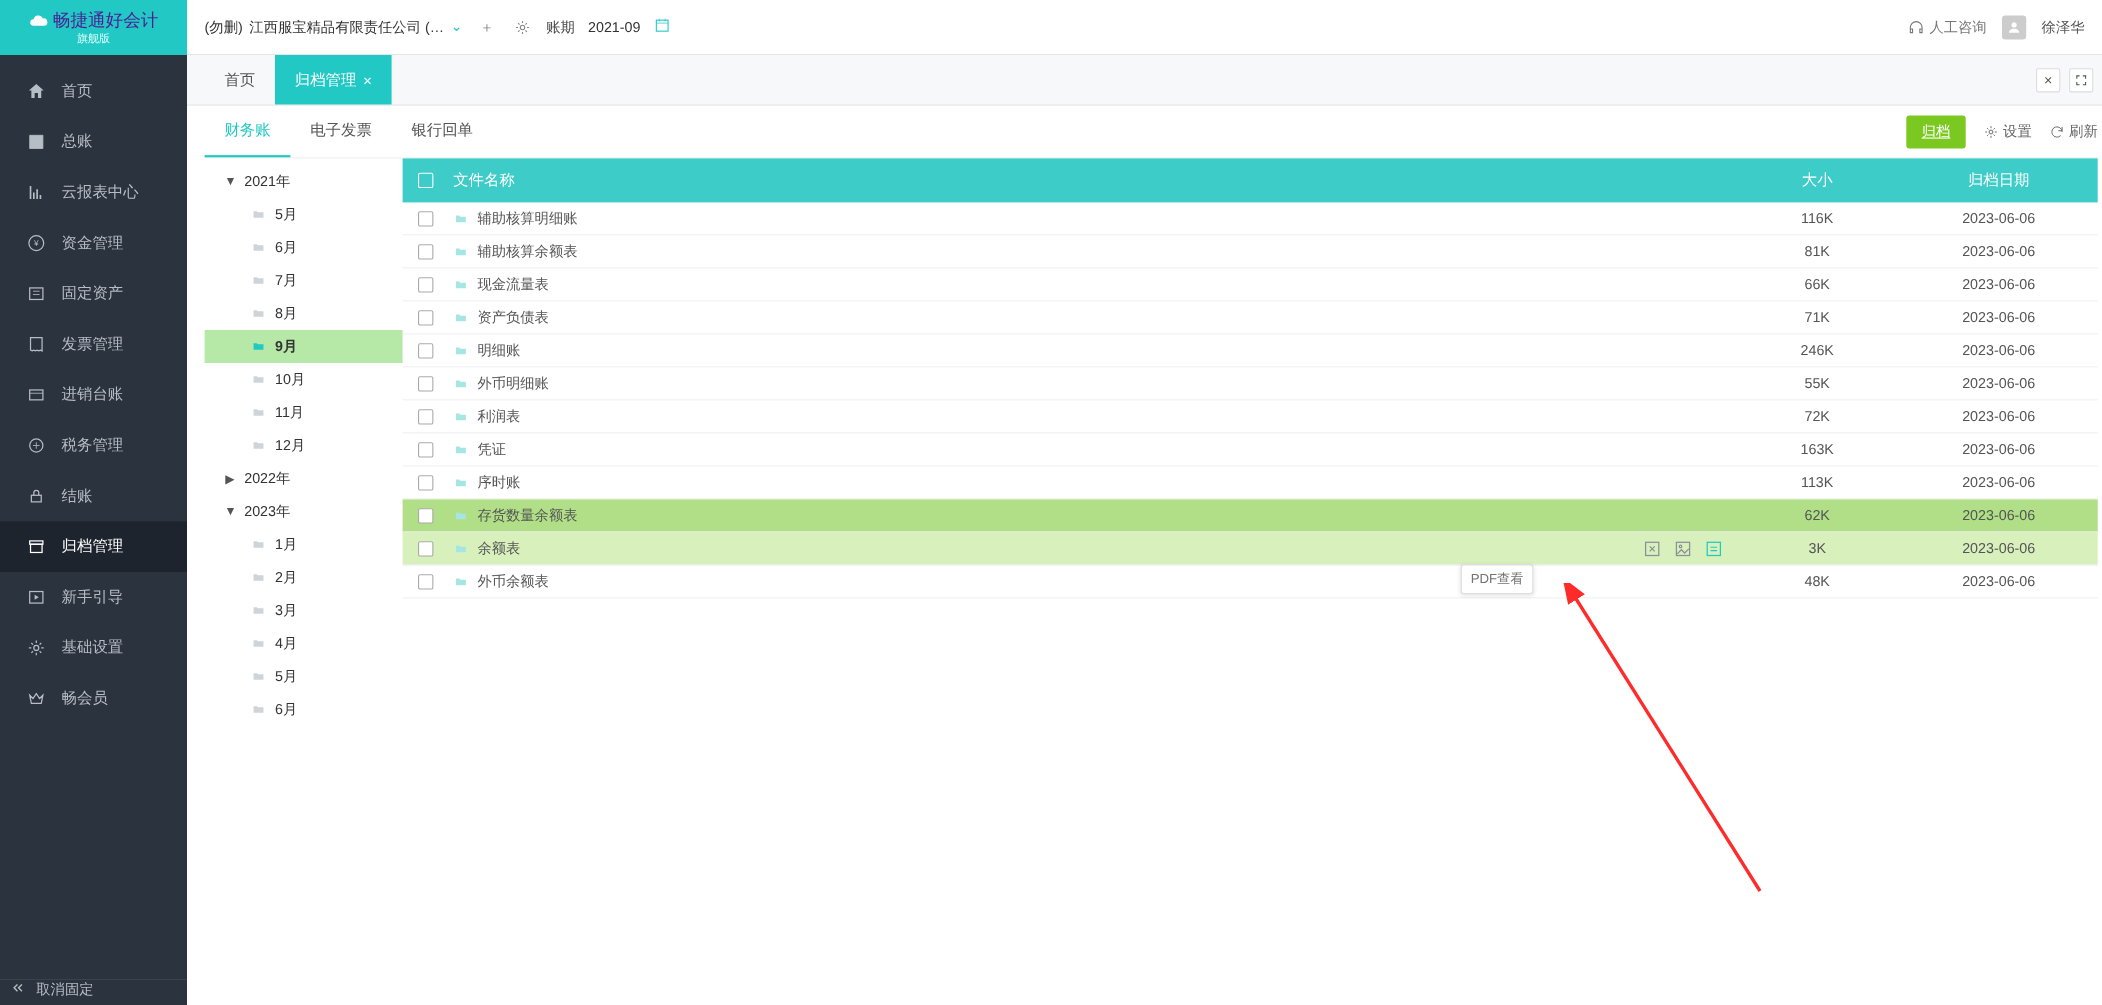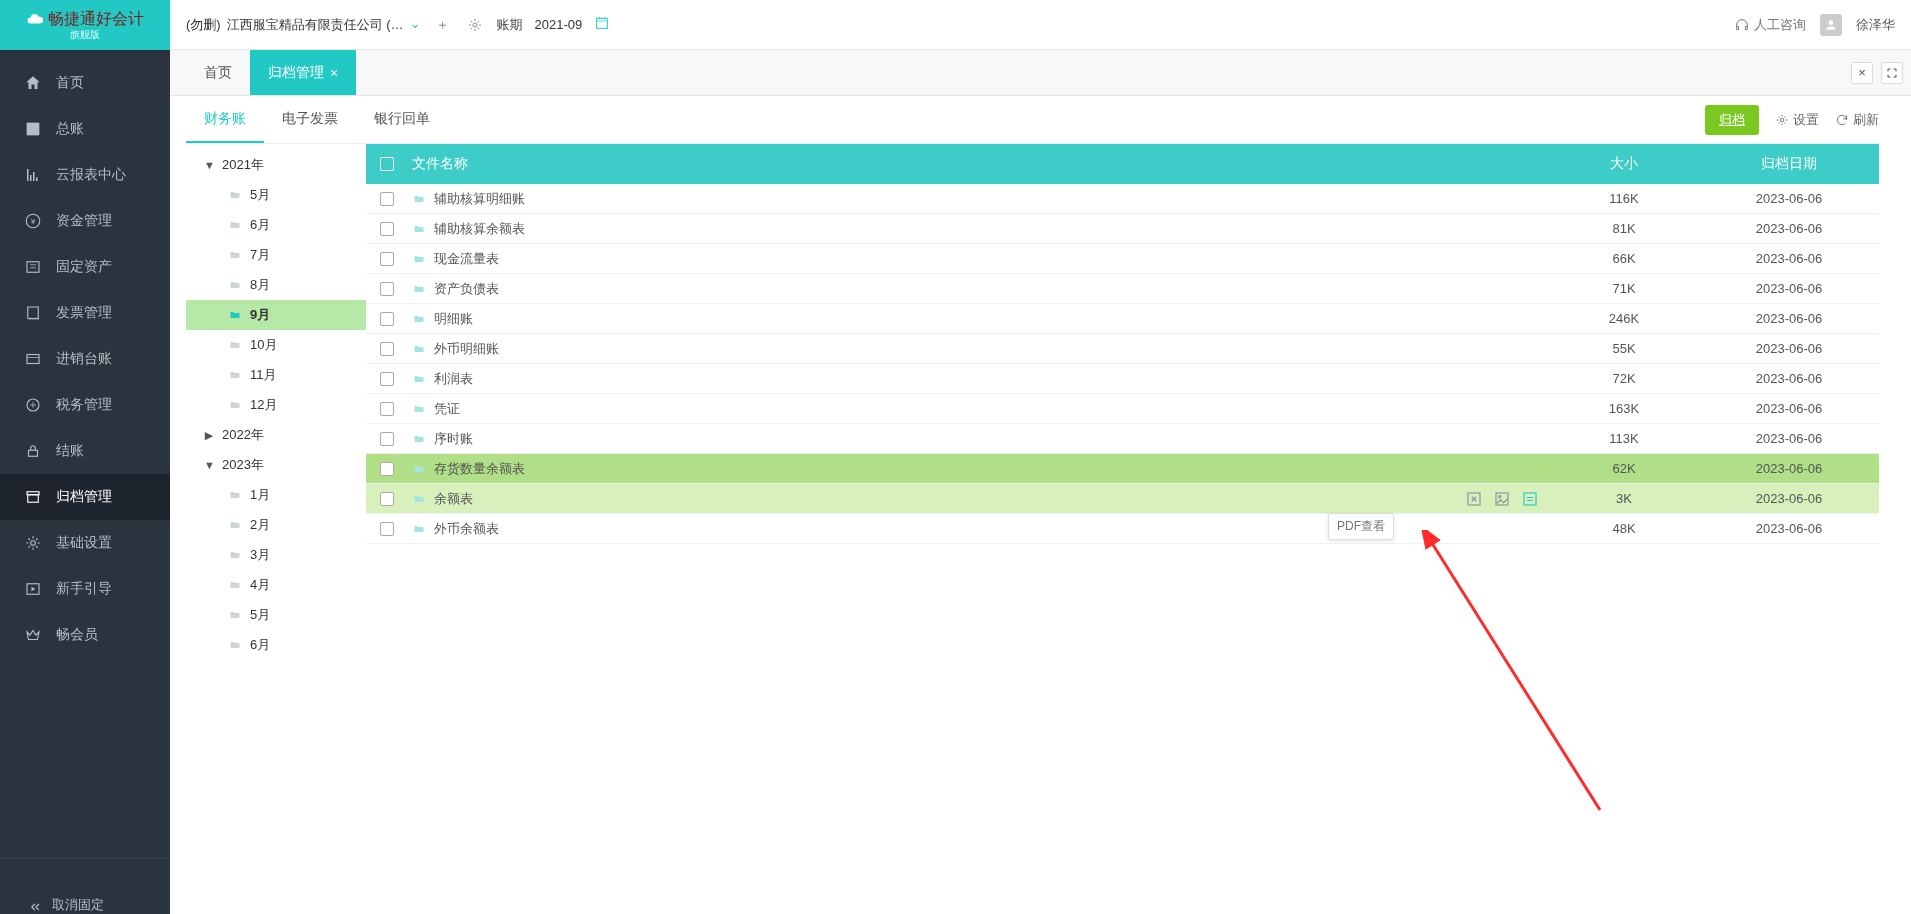--- a/index.html
+++ b/index.html
@@ -4,28 +4,28 @@
 <style>
 * { margin: 0; padding: 0; box-sizing: border-box; }
 body { font-family: "Microsoft YaHei", Arial, sans-serif; font-size: 13px; color: #333; background: #f5f5f5; overflow: hidden; }
 .app { display: flex; width: 1911px; height: 914px; position: relative; }
 
 
 .sidebar { width: 170px; background: #2b333f; color: #b7bdc5; display: flex; flex-direction: column; }
 .logo-area { height: 50px; background: #22c9c4; display: flex; align-items: center; justify-content: center; flex-direction: column; }
 .logo-row { display: flex; align-items: center; gap: 4px; }
 .logo-icon { width: 18px; height: 18px; fill: #fff; }
-.logo-text { color: #7f1d1d; font-size: 16px; font-weight: 500; }
+.logo-text { color: #4c1d95; font-size: 16px; font-weight: 500; }
 .logo-sub { color: #d9fffd; font-size: 10px; margin-top: -2px; }
 .sidebar-nav { flex: 1; padding-top: 10px; }
 .sidebar-item { display: flex; align-items: center; height: 46px; padding-left: 24px; gap: 14px; cursor: pointer; }
 .sidebar-item.active { background: #1e242e; color: #fff; }
 .sidebar-item .mi { width: 18px; height: 18px; fill: currentColor; flex-shrink: 0; display: inline-flex; align-items: center; justify-content: center; }
 .sidebar-item span.lbl { font-size: 14px; }
-.sidebar-footer { height: 56px; display: flex; align-items: flex-end; padding-left: 28px; gap: 10px; cursor: pointer; border-top: 1px solid #3a424e; font-size: 13px; }
+.sidebar-footer { height: 24px; display: flex; align-items: flex-start; padding-left: 9px; gap: 10px; cursor: pointer; border-top: 1px solid #3a424e; font-size: 13px; }
 
 
 .main { flex: 1; display: flex; flex-direction: column; background: #fff; }
 
 
 .topbar { height: 50px; display: flex; align-items: center; border-bottom: 1px solid #e5e5e5; padding: 0 16px; gap: 12px; background: #fff; }
 .company-sel { display: flex; align-items: flex-start; gap: 6px; font-size: 13px; color: #333; cursor: pointer; }
 .company-sel .chev { color: #22c9c4; }
 .ic-btn { width: 20px; height: 20px; display: inline-flex; align-items: center; justify-content: center; color: #888; cursor: pointer; }
 .period-lbl { font-size: 13px; color: #444; }
@@ -40,21 +40,21 @@
 
 
 .tabs-bar { height: 46px; display: flex; align-items: center; background: #f7f8fa; border-bottom: 1px solid #e5e5e5; padding-left: 16px; position: relative; }
 .wtab { height: 100%; display: flex; align-items: center; padding: 0 18px; font-size: 14px; cursor: pointer; color: #555; gap: 6px; }
 .wtab.active { background: #22c9c4; color: #fff; }
 .wtab .clx { font-size: 14px; opacity: .9; }
 .tabs-right { position: absolute; right: 8px; display: flex; gap: 8px; }
 .win-btn { width: 22px; height: 22px; border: 1px solid #ddd; display: inline-flex; align-items: center; justify-content: center; color: #555; cursor: pointer; border-radius: 2px; background: #fff; }
 
 
-.content { flex: 1; display: flex; flex-direction: column; padding: 0 32px 8px 16px; }
+.content { flex: 1; display: flex; flex-direction: column; padding: 0 4px 8px 16px; }
 
 .sub-header { height: 48px; display: flex; align-items: center; border-bottom: 1px solid #eee; }
 .sub-tabs { display: flex; height: 100%; }
 .sub-tab { padding: 0 18px; display: flex; align-items: center; font-size: 14px; color: #555; border-bottom: 2px solid transparent; cursor: pointer; }
 .sub-tab.active { color: #22c9c4; border-bottom-color: #22c9c4; }
 .sub-spacer { flex: 1; }
 .sub-actions { display: flex; align-items: center; gap: 16px; }
 .btn-primary { background: #7bc821; color: #fff; border-radius: 3px; padding: 6px 14px; font-size: 13px; cursor: pointer; border: none; text-decoration: underline; }
 .link-a { display: flex; align-items: center; gap: 4px; color: #666; font-size: 13px; cursor: pointer; }
 
@@ -189,34 +189,34 @@
             <svg viewBox="0 0 24 24" width="18" height="18">
               <rect x="4" y="5" width="16" height="4" fill="none" stroke="currentColor" stroke-width="1.5"></rect>
               <rect x="5" y="9" width="14" height="10" fill="none" stroke="currentColor" stroke-width="1.5"></rect>
             </svg>
           </span>
           <span class="lbl">归档管理</span>
         </div>
       <div class="sidebar-item">
           <span class="mi">
             <svg viewBox="0 0 24 24" width="18" height="18">
+              <rect x="4" y="5" width="16" height="14" fill="none" stroke="currentColor" stroke-width="1.5"></rect>
+              <path fill="currentColor" d="M10 9l5 3-5 3z"></path>
+            </svg>
+          </span>
+          <span class="lbl">新手引导</span>
+        </div>
+      <div class="sidebar-item">
+          <span class="mi">
+            <svg viewBox="0 0 24 24" width="18" height="18">
               <circle cx="12" cy="12" r="3" fill="none" stroke="currentColor" stroke-width="1.5"></circle>
               <path fill="none" stroke="currentColor" stroke-width="1.5" d="M12 3v3M12 18v3M3 12h3M18 12h3M6 6l2 2M16 16l2 2M6 18l2-2M16 8l2-2"></path>
             </svg>
           </span>
           <span class="lbl">基础设置</span>
-        </div>
-      <div class="sidebar-item">
-          <span class="mi">
-            <svg viewBox="0 0 24 24" width="18" height="18">
-              <rect x="4" y="5" width="16" height="14" fill="none" stroke="currentColor" stroke-width="1.5"></rect>
-              <path fill="currentColor" d="M10 9l5 3-5 3z"></path>
-            </svg>
-          </span>
-          <span class="lbl">新手引导</span>
         </div>
       <div class="sidebar-item">
           <span class="mi">
             <svg viewBox="0 0 24 24" width="18" height="18">
               <path fill="none" stroke="currentColor" stroke-width="1.5" d="M4 8l4 4 4-6 4 6 4-4-2 10H6z"></path>
             </svg>
           </span>
           <span class="lbl">畅会员</span>
         </div>
     </div>

